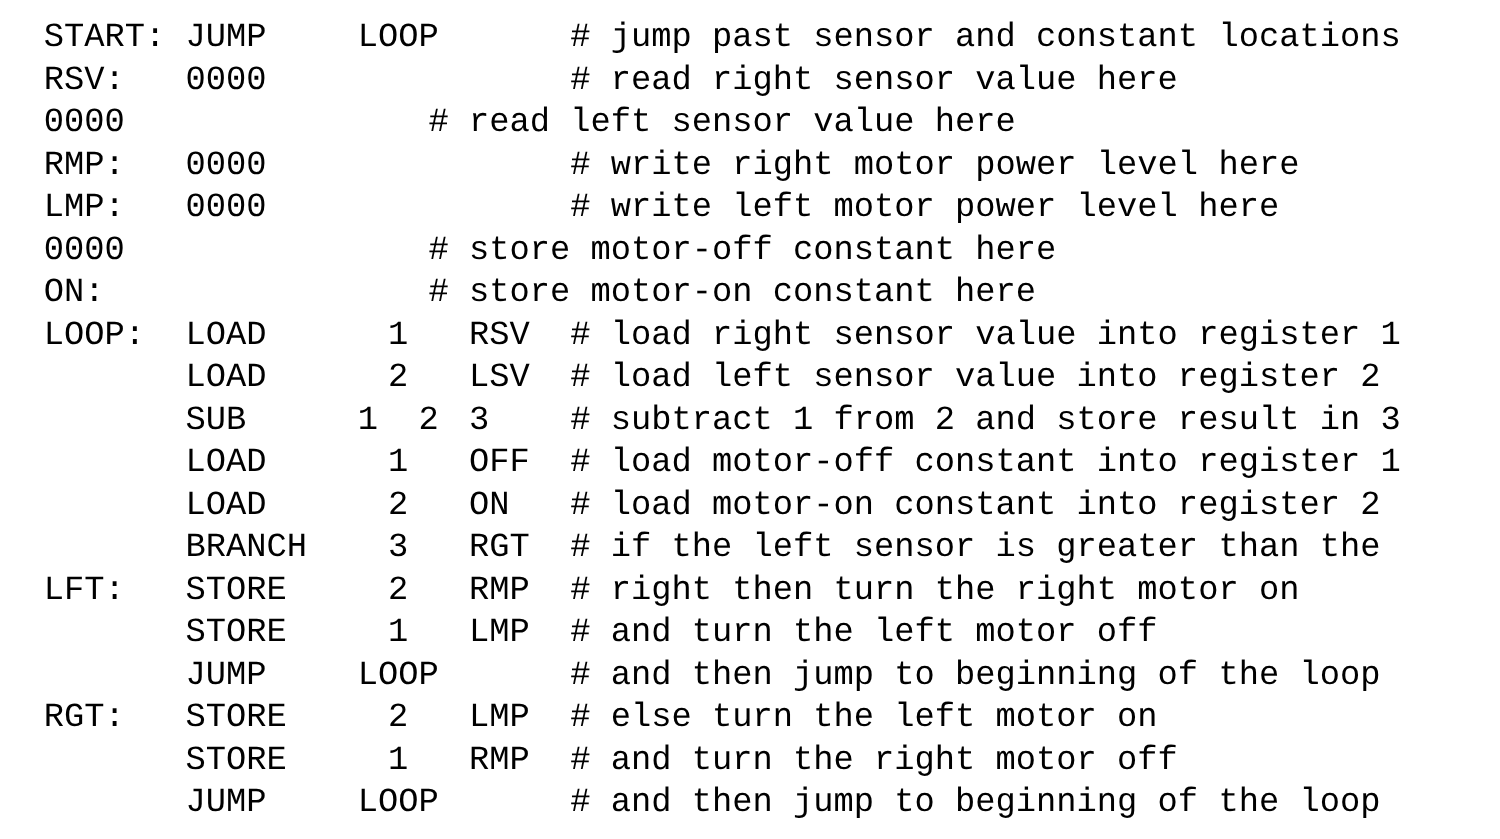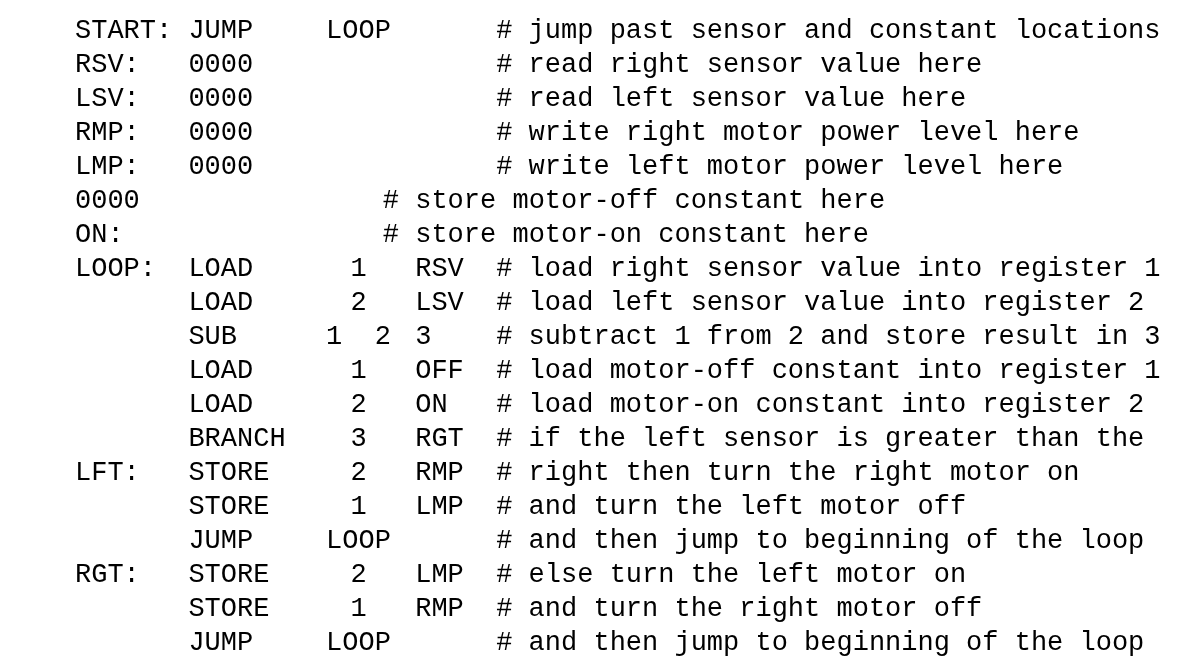--- a/index.html
+++ b/index.html
@@ -12,21 +12,20 @@
   }
   .code-listing {
     position: absolute;
     left: 35px;
     top: 14px;
     font-family: "Liberation Mono", "DejaVu Sans Mono", monospace;
     font-size: 27px;
     line-height: 34px;
     color: #000000;
     font-weight: 400;
-    margin-left: 40px;
   }
   .code-line { display: flex; white-space: pre; }
   .col-label    { display: inline-block; width: 7ch; flex: none; }
   .col-opcode   { display: inline-block; width: 7ch; flex: none; }
   .col-operands { display: inline-block; width: 7ch; flex: none; text-align: center; }
   .col-address  { display: inline-block; width: 5ch; flex: none; }
   .col-comment  { display: inline-block; flex: none; }
 </style>
 </head>
 <body>
@@ -43,21 +42,20 @@
 
   <div class="code-line">
     <span class="col-label">RSV:</span>
     <span class="col-opcode">0000</span>
     <span class="col-operands"></span>
     <span class="col-address"></span>
     <span class="col-comment"># read right sensor value here</span>
   </div>
 
   <div class="code-line">
-    <span class="col-label">LSV:</span>
     <span class="col-opcode">0000</span>
     <span class="col-operands"></span>
     <span class="col-address"></span>
     <span class="col-comment"># read left sensor value here</span>
   </div>
 
   <div class="code-line">
     <span class="col-label">RMP:</span>
     <span class="col-opcode">0000</span>
     <span class="col-operands"></span>

